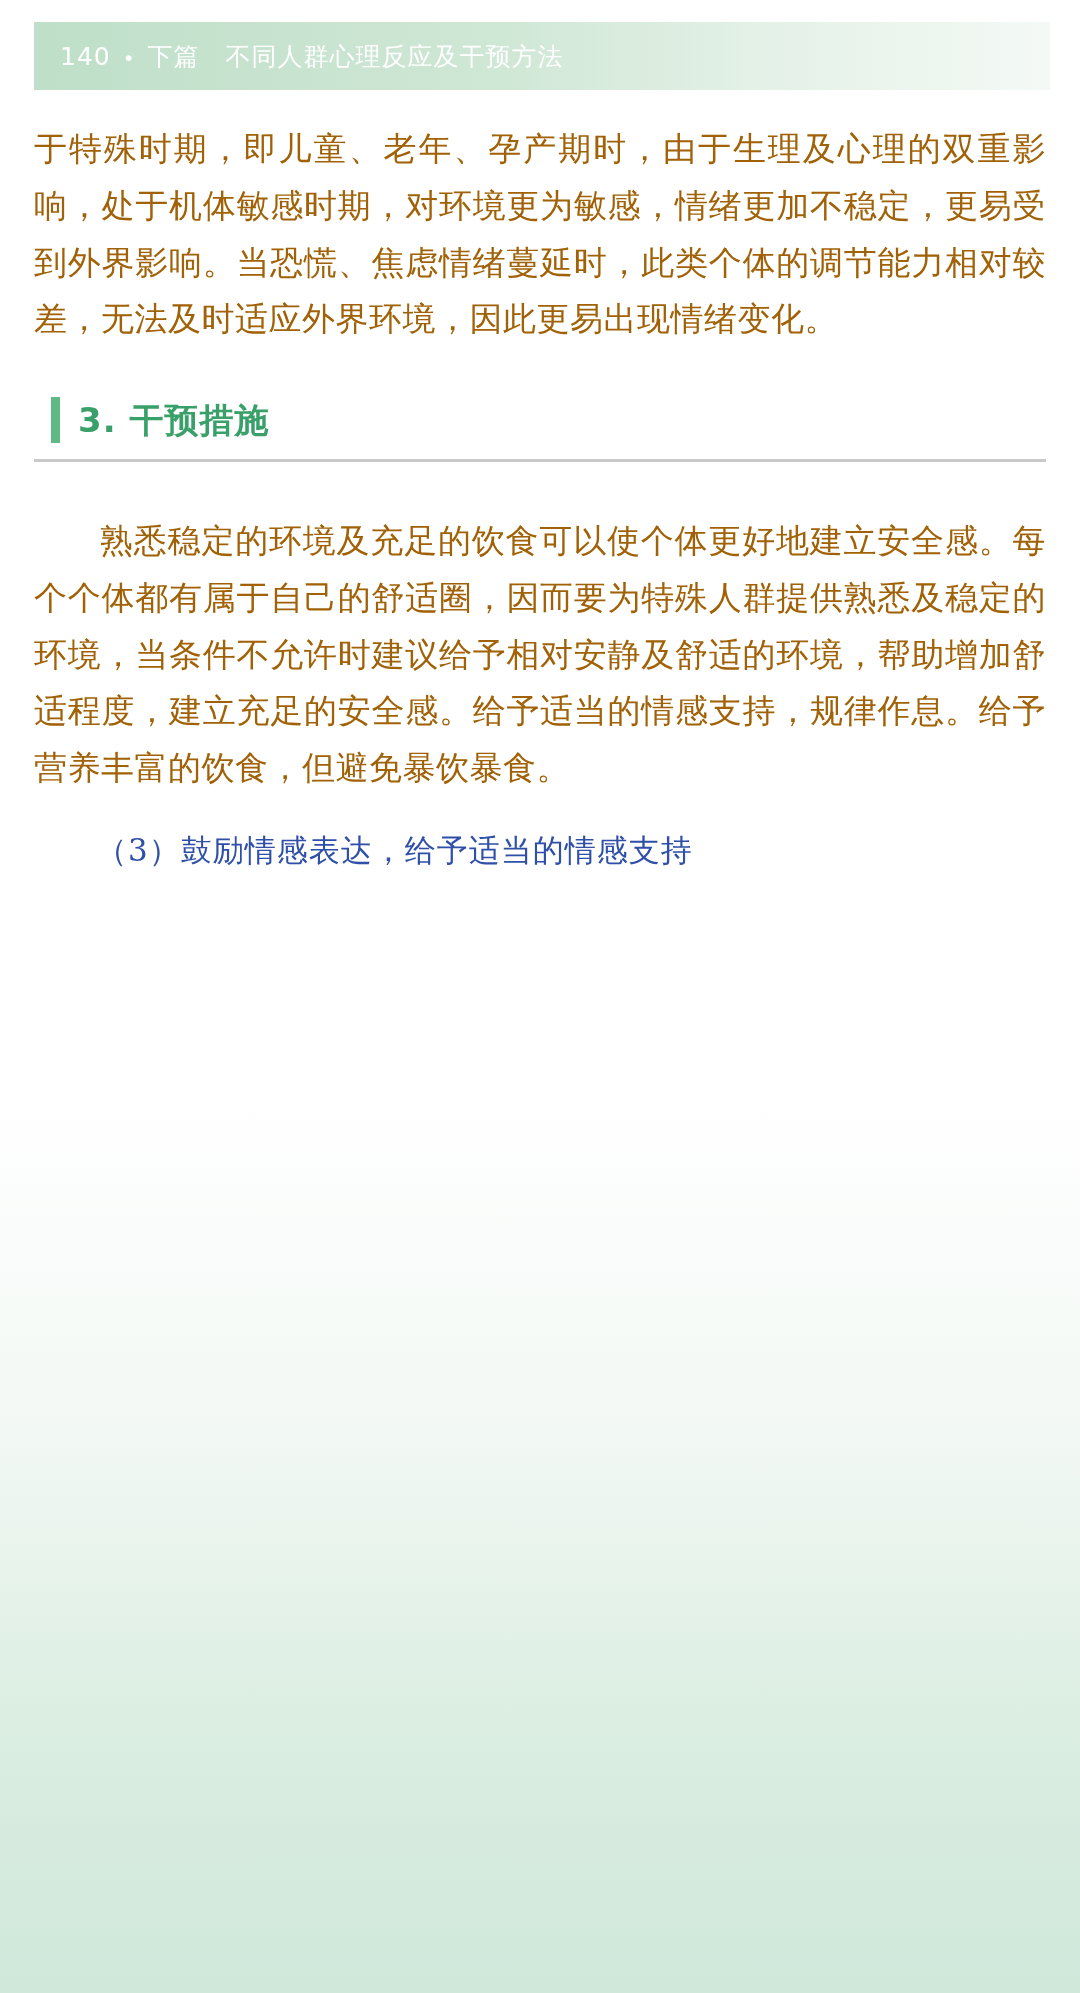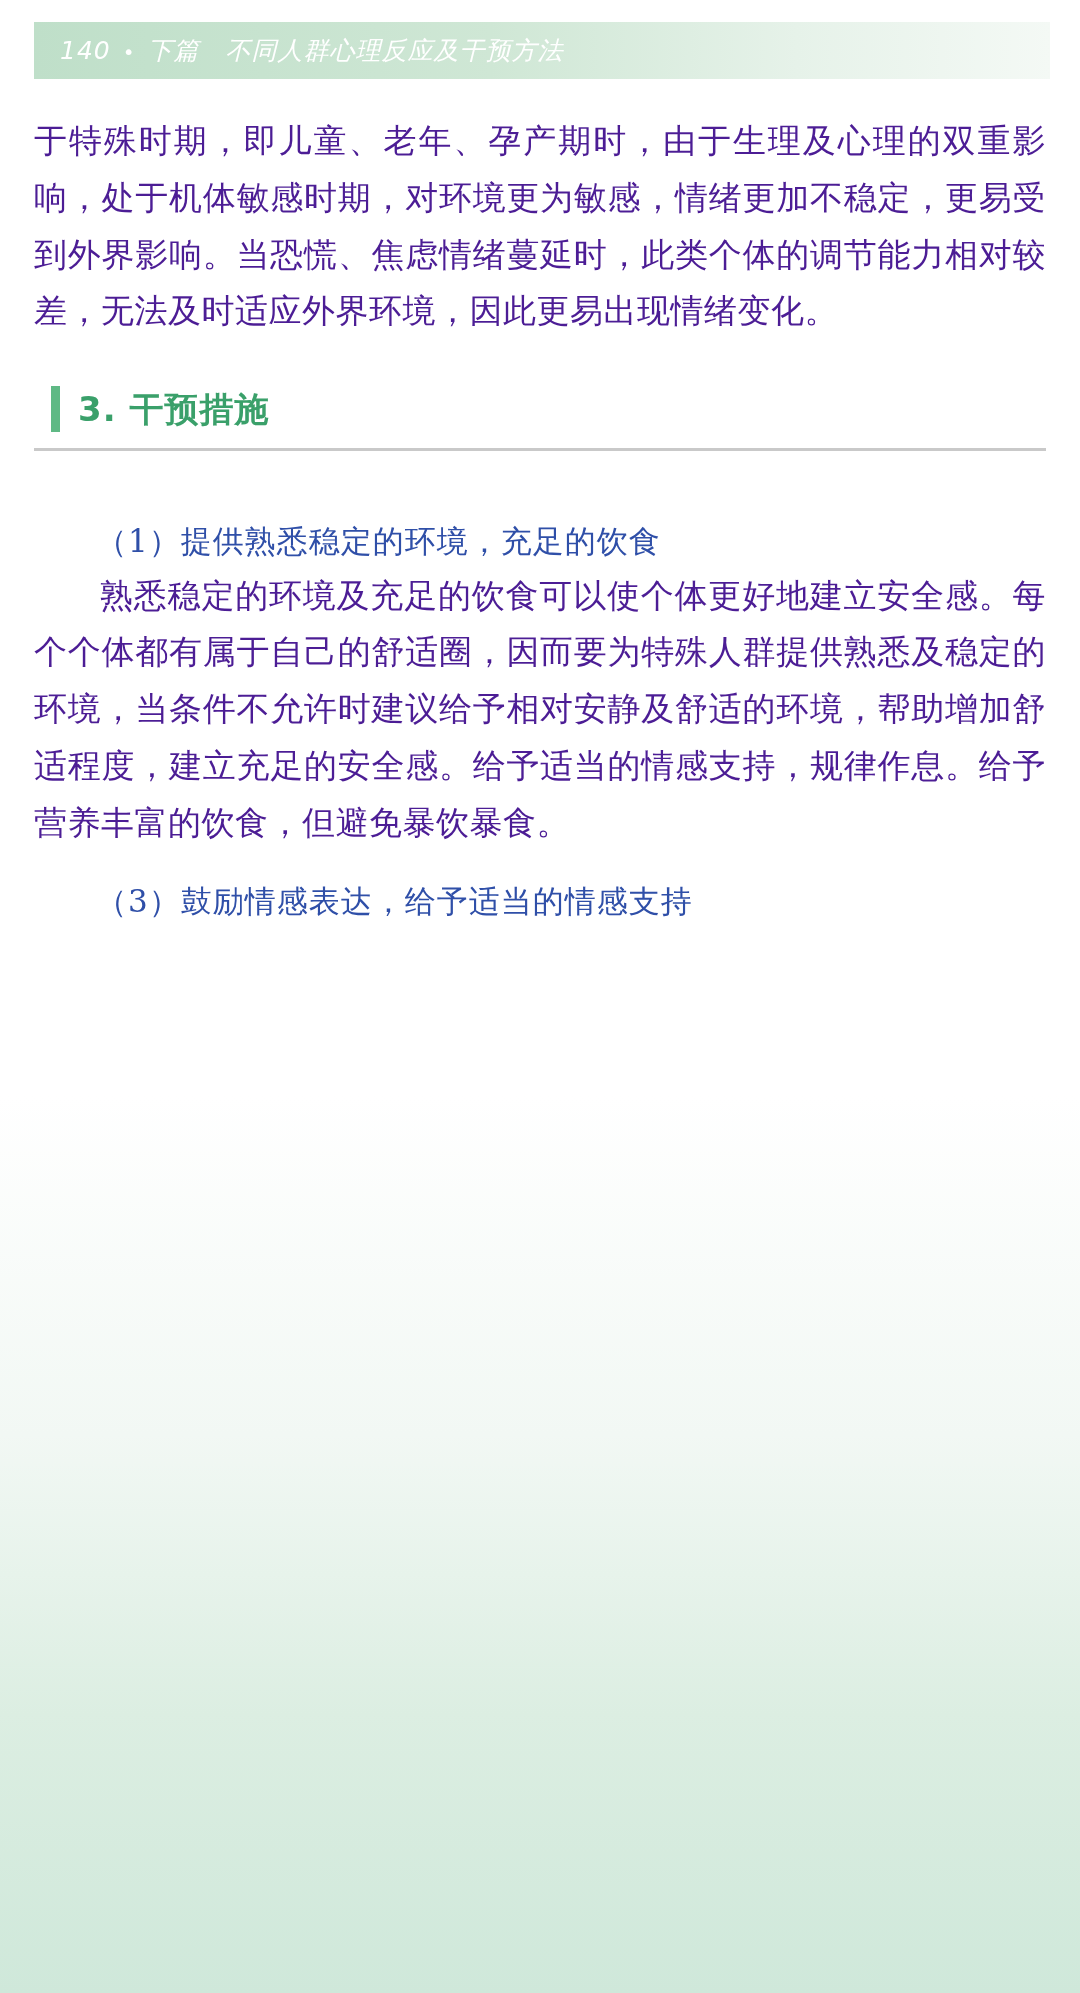--- a/index.html
+++ b/index.html
@@ -20,27 +20,26 @@
     width: 1080px;
     height: 1993px;
     box-sizing: border-box;
     padding: 0 0px;
   }
 
   
   .header {
     position: relative;
     margin: 22px 30px 0 34px;
-    height: 57px;
+    height: 68px;
     background: linear-gradient(to right, #bfdfc9 0%, #cfe7d5 45%, #e6f2e9 75%, #f4f9f5 100%);
     display: flex;
     align-items: center;
     padding-left: 26px;
     box-sizing: border-box;
-    font-style: italic;
   }
   .header-text {
     color: #ffffff;
     font-size: 25px;
     letter-spacing: 1px;
     font-family: "DejaVu Sans", "Liberation Sans", sans-serif;
     white-space: nowrap;
   }
   .header-num {
     font-weight: normal;
@@ -54,26 +53,26 @@
   }
 
   
   .content {
     margin: 34px 34px 0 34px;
   }
 
   p.body {
     font-size: 33px;
     line-height: 1.72;
-    color: #4c1d95;
+    color: #a16207;
     margin: 0 0 0 0;
     text-align: justify;
     text-justify: inter-ideograph;
     letter-spacing: 0.5px;
-    font-family: Liberation Serif, serif;
+    font-family: Liberation Mono, monospace;
   }
   p.indent {
     text-indent: 2em;
   }
 
   
   .section-heading {
     display: flex;
     align-items: center;
     margin: 46px 0 0 0;
@@ -136,21 +135,20 @@
       <div class="heading-bar"></div>
       <div class="heading-text">3. 干预措施</div>
     </div>
     <div class="heading-rule"></div>
 
     <div class="gap-after-heading"></div>
 
 
     <div class="spacer-sm"></div>
 
-    <p class="subhead">（1）提供熟悉稳定的环境，充足的饮食</p>
 
     <p class="body indent">熟悉稳定的环境及充足的饮食可以使个体更好地建立安全感。每个个体都有属于自己的舒适圈，因而要为特殊人群提供熟悉及稳定的环境，当条件不允许时建议给予相对安静及舒适的环境，帮助增加舒适程度，建立充足的安全感。给予适当的情感支持，规律作息。给予营养丰富的饮食，但避免暴饮暴食。</p>
 
     <div class="spacer-sm"></div>
 
     <p class="subhead">（3）鼓励情感表达，给予适当的情感支持</p>
 
 
   </div>
 </div>

